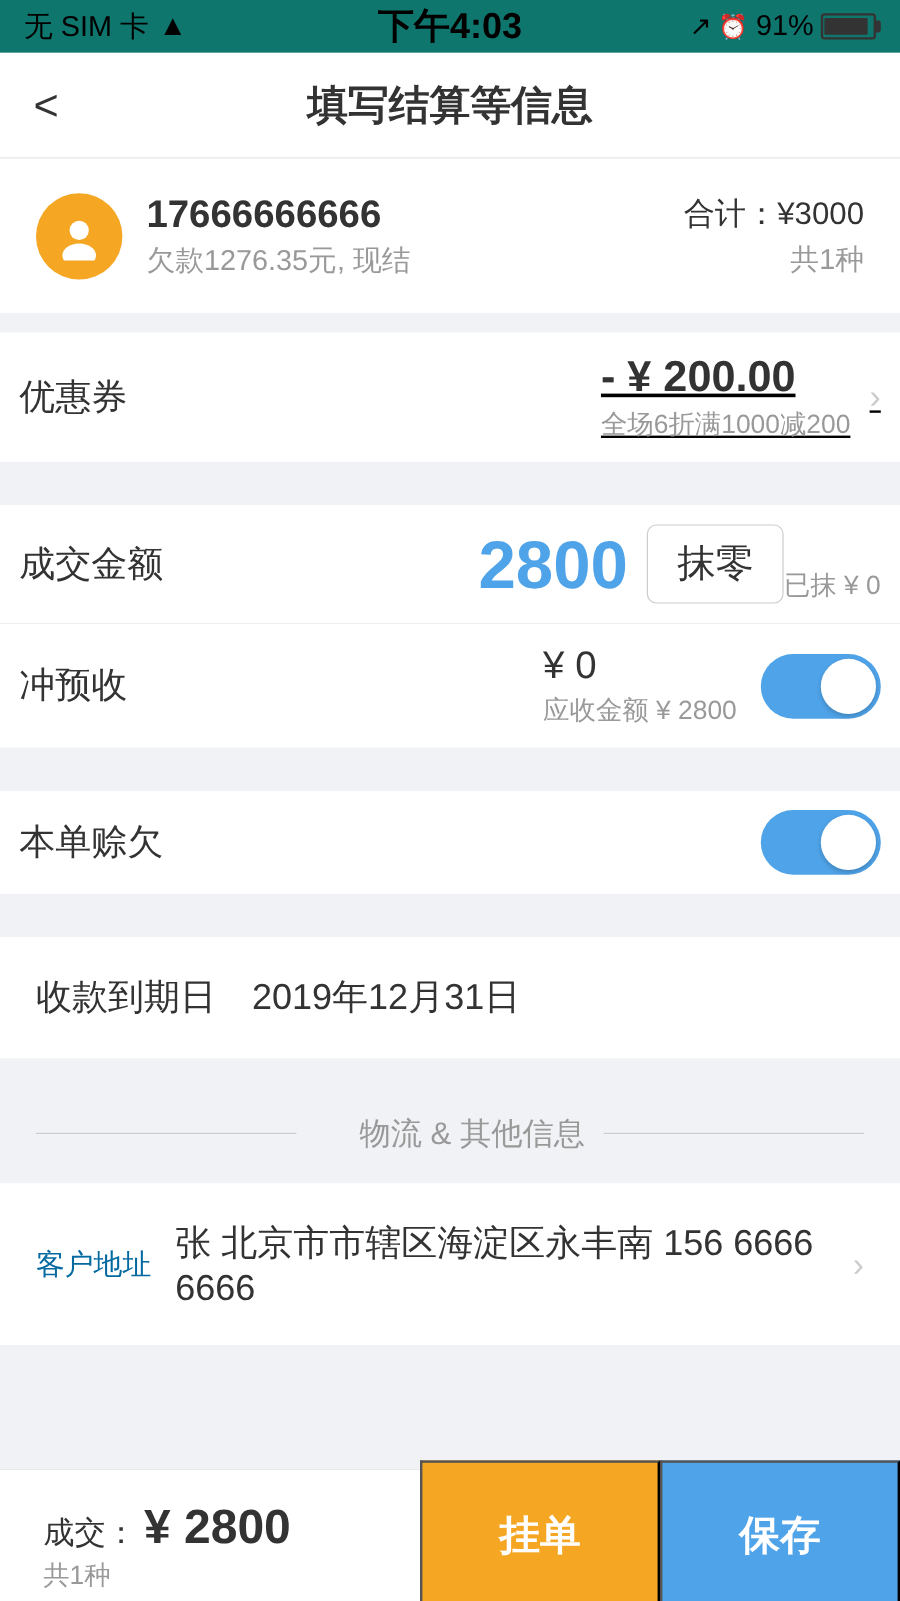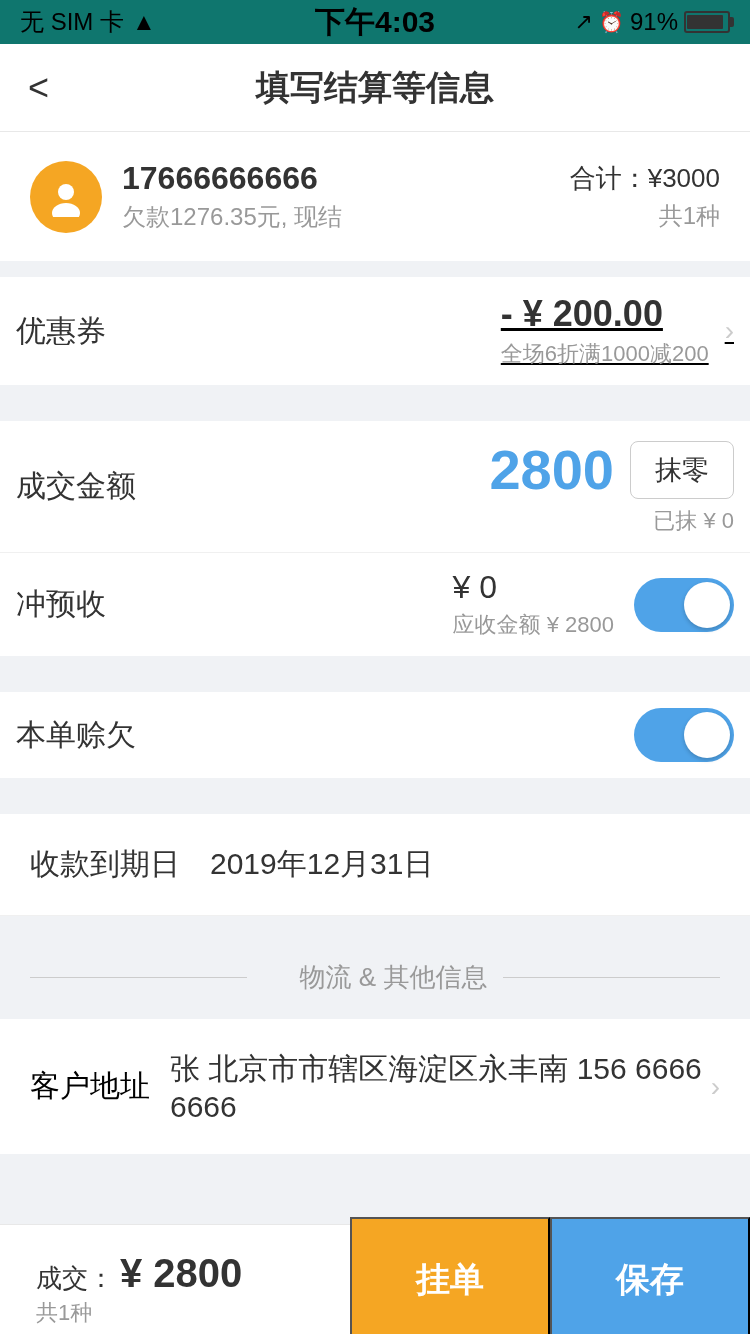--- a/index.html
+++ b/index.html
@@ -193,34 +193,34 @@
     
     .deal-amount-value {
       font-size: 56px;
       font-weight: 700;
       color: #4fa3e8;
     }
     .round-btn {
       border: 1px solid #ccc;
       border-radius: 8px;
       padding: 10px 24px;
-      font-size: 27px;
+      font-size: 32px;
       color: #333;
       background: #fff;
       cursor: pointer;
     }
     .deal-sub {
       font-size: 22px;
       color: #999;
       text-align: right;
       margin-top: 4px;
     }
     .deal-right-col {
       display: flex;
-      flex-direction: column;
+      flex-direction: row;
       align-items: flex-end;
       justify-content: space-between;
     }
     .deal-top-row {
       display: flex;
       align-items: center;
       gap: 16px;
     }
 
     
@@ -313,22 +313,22 @@
 
     
     .address-row {
       background: #fff;
       padding: 30px;
       display: flex;
       align-items: center;
       justify-content: space-between;
     }
     .address-label {
-      font-size: 30px;
-      color: #000000;
+      font-size: 24px;
+      color: #0369a1;
       flex-shrink: 0;
       margin-right: 20px;
     }
     .address-value {
       font-size: 30px;
       color: #333;
       flex: 1;
     }
 
     

